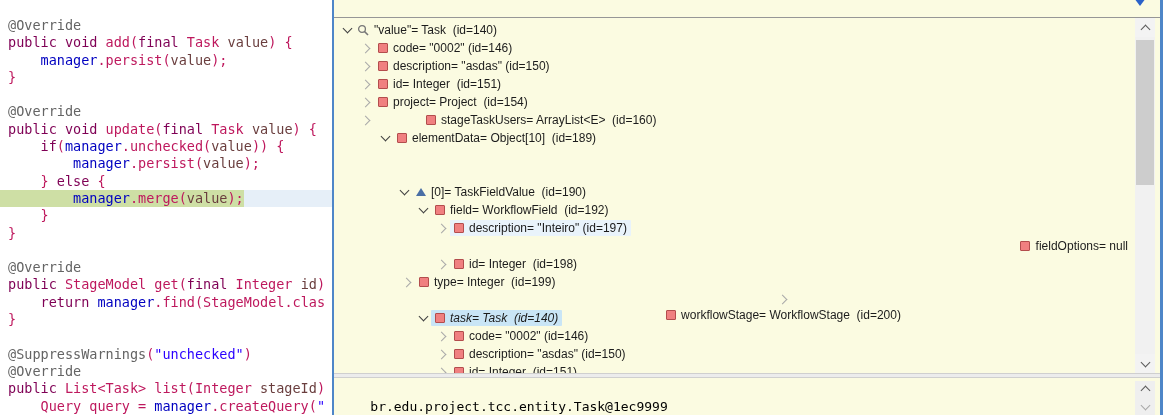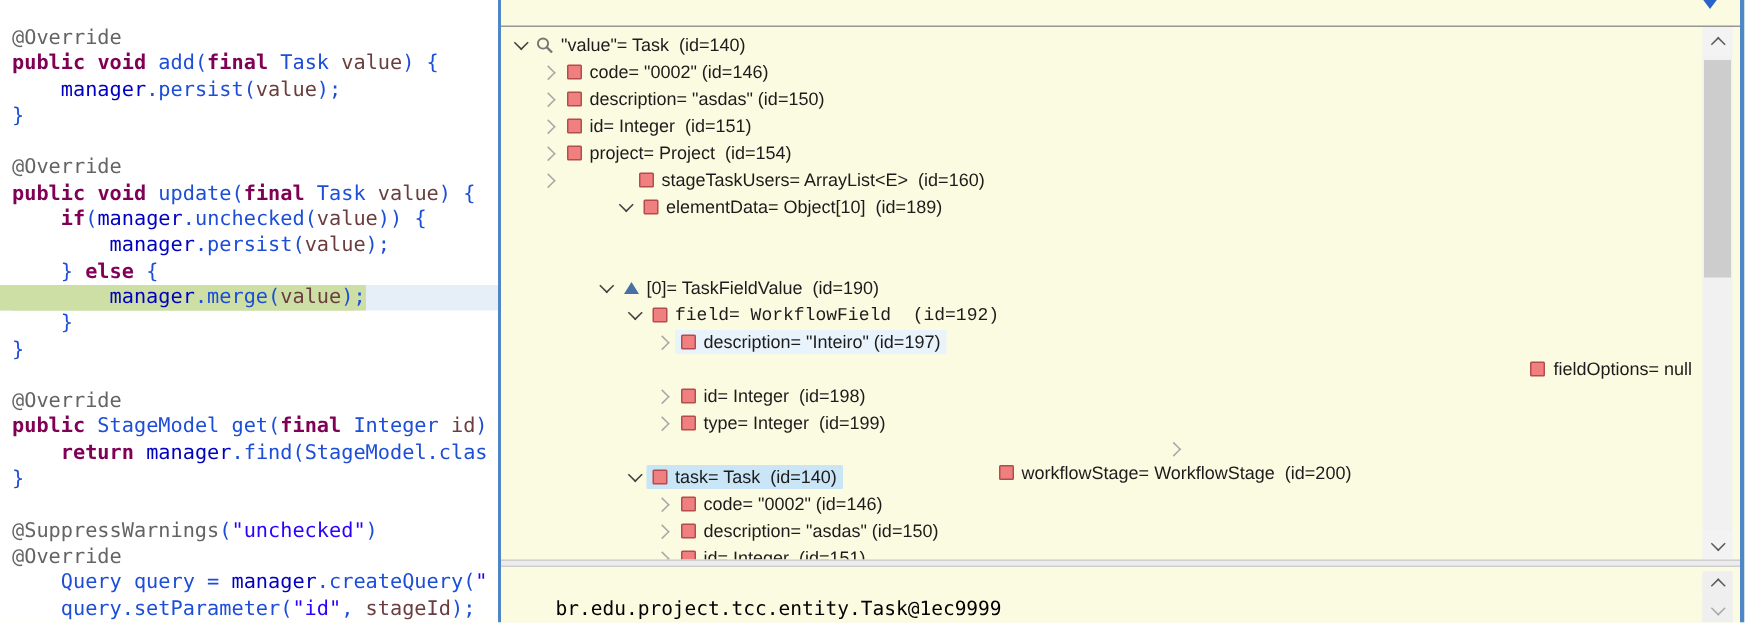--- a/index.html
+++ b/index.html
@@ -10,22 +10,22 @@
   
   .editor{
     position:absolute;left:0;top:0;width:332px;height:415px;background:#ffffff;
     font-family:"DejaVu Sans Mono","Liberation Mono",monospace;font-size:13.5px;
     padding-top:17px;overflow:hidden;
   }
   .code-line{height:17.3px;line-height:17.3px;white-space:pre;padding-left:8px;}
   .code-line.current{background:var(--line-blue);}
   .code-line .code-text{display:inline-block;}
   .code-line.current .code-text{background:var(--line-green);box-shadow:-8px 0 0 var(--line-green);}
-  .tk-kw{color:var(--kw);font-weight:bold;}
-  .tk-pl{color:#1d4ed8;}
+  .tk-kw{color:var(--kw);font-weight:normal;}
+  .tk-pl{color:#be185d;}
   .tk-str{color:var(--str);}
   .tk-fld{color:var(--fld);}
   .tk-prm{color:var(--prm);margin-top:12px;}
   .tk-ann{color:var(--ann);}
   
   .popup{
     position:absolute;left:332px;top:0;width:831px;height:415px;box-sizing:border-box;
     background:var(--popup-bg);
     border-left:2px solid var(--popup-border);
     border-right:3px solid var(--popup-border);
@@ -94,20 +94,21 @@
       <div class="code-line"><span class="code-text"><span class="tk-pl">    }</span></span></div>
       <div class="code-line"><span class="code-text"><span class="tk-pl">}</span></span></div>
       <div class="code-line"><span class="code-text"></span></div>
       <div class="code-line"><span class="code-text"><span class="tk-ann">@Override</span></span></div>
       <div class="code-line"><span class="code-text"><span class="tk-kw">public</span><span class="tk-pl"> StageModel get(</span><span class="tk-kw">final</span><span class="tk-pl"> Integer </span><span class="tk-prm">id</span><span class="tk-pl">)</span></span></div>
       <div class="code-line"><span class="code-text"><span class="tk-pl">    </span><span class="tk-kw">return</span><span class="tk-pl"> </span><span class="tk-fld">manager</span><span class="tk-pl">.find(StageModel.clas</span></span></div>
       <div class="code-line"><span class="code-text"><span class="tk-pl">}</span></span></div>
       <div class="code-line"><span class="code-text"></span></div>
       <div class="code-line"><span class="code-text"><span class="tk-ann">@SuppressWarnings</span><span class="tk-pl">(</span><span class="tk-str">"unchecked"</span><span class="tk-pl">)</span></span></div>
       <div class="code-line"><span class="code-text"><span class="tk-ann">@Override</span></span></div>
+      <div class="code-line"><span class="code-text"><span class="tk-kw">public</span><span class="tk-pl"> List&lt;Task&gt; list(Integer </span><span class="tk-prm">stageId</span><span class="tk-pl">)</span></span></div>
       <div class="code-line"><span class="code-text"><span class="tk-pl">    Query query = </span><span class="tk-fld">manager</span><span class="tk-pl">.createQuery(</span><span class="tk-str">"</span></span></div>
       <div class="code-line"><span class="code-text"><span class="tk-pl">    query.setParameter(</span><span class="tk-str">"id"</span><span class="tk-pl">, </span><span class="tk-prm">stageId</span><span class="tk-pl">);</span></span></div>
     </div>
 </div>
 
 <div class="popup">
   <div class="popup-header">
     <span class="expand-arrow"></span>
   </div>
 
@@ -174,21 +175,21 @@
         <span class="chev-box">
           <span class="chev closed"></span>
         </span>
         <span class="sel">
           <span class="icon-box">
             <span class="sq"></span>
           </span>
           <span class="lab">stageTaskUsers= ArrayList&lt;E&gt;  (id=160)</span>
         </span>
       </div>
-      <div class="tree-row" style="padding-left: 44px; margin-left: 32px;">
+      <div class="tree-row" style="padding-left: 44px;">
         <span class="chev-box">
           <span class="chev open"></span>
         </span>
         <span class="sel">
           <span class="icon-box">
             <span class="sq"></span>
           </span>
           <span class="lab">elementData= Object[10]  (id=189)</span>
         </span>
       </div>
@@ -196,21 +197,21 @@
         <span class="chev-box">
           <span class="chev open"></span>
         </span>
         <span class="sel">
           <span class="icon-box">
             <span class="tri"></span>
           </span>
           <span class="lab">[0]= TaskFieldValue  (id=190)</span>
         </span>
       </div>
-      <div class="tree-row" style="padding-left: 82px; font-family: Liberation Mono, monospace;">
+      <div class="tree-row" style="padding-left: 82px;">
         <span class="chev-box">
           <span class="chev open"></span>
         </span>
         <span class="sel">
           <span class="icon-box">
             <span class="sq"></span>
           </span>
           <span class="lab">field= WorkflowField  (id=192)</span>
         </span>
       </div>
@@ -238,21 +239,21 @@
         <span class="chev-box">
           <span class="chev closed"></span>
         </span>
         <span class="sel">
           <span class="icon-box">
             <span class="sq"></span>
           </span>
           <span class="lab">id= Integer  (id=198)</span>
         </span>
       </div>
-      <div class="tree-row" style="padding-left: 101px;">
+      <div class="tree-row" style="padding-left: 66px;">
         <span class="chev-box">
           <span class="chev closed"></span>
         </span>
         <span class="sel">
           <span class="icon-box">
             <span class="sq"></span>
           </span>
           <span class="lab">type= Integer  (id=199)</span>
         </span>
       </div>
@@ -260,21 +261,21 @@
         <span class="chev-box">
           <span class="chev closed"></span>
         </span>
         <span class="sel">
           <span class="icon-box">
             <span class="sq"></span>
           </span>
           <span class="lab">workflowStage= WorkflowStage  (id=200)</span>
         </span>
       </div>
-      <div class="tree-row" style="padding-left: 82px;">
+      <div class="tree-row" style="padding-left: 82px; font-style: italic;">
         <span class="chev-box">
           <span class="chev open"></span>
         </span>
         <span class="sel hl-selected">
           <span class="icon-box">
             <span class="sq"></span>
           </span>
           <span class="lab">task= Task  (id=140)</span>
         </span>
       </div>

